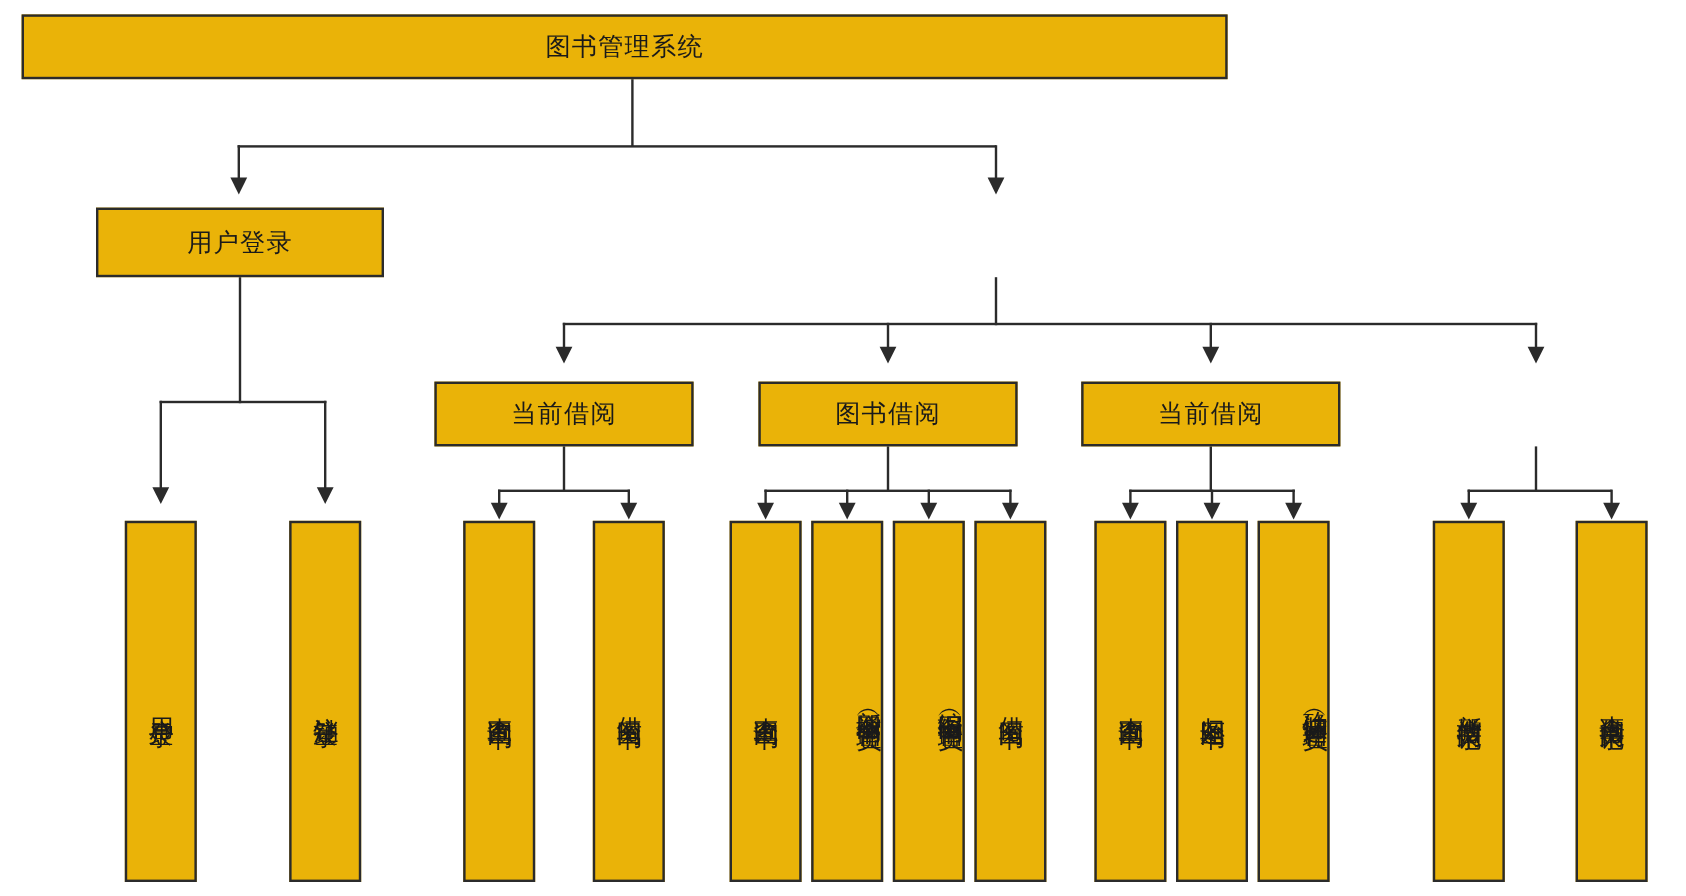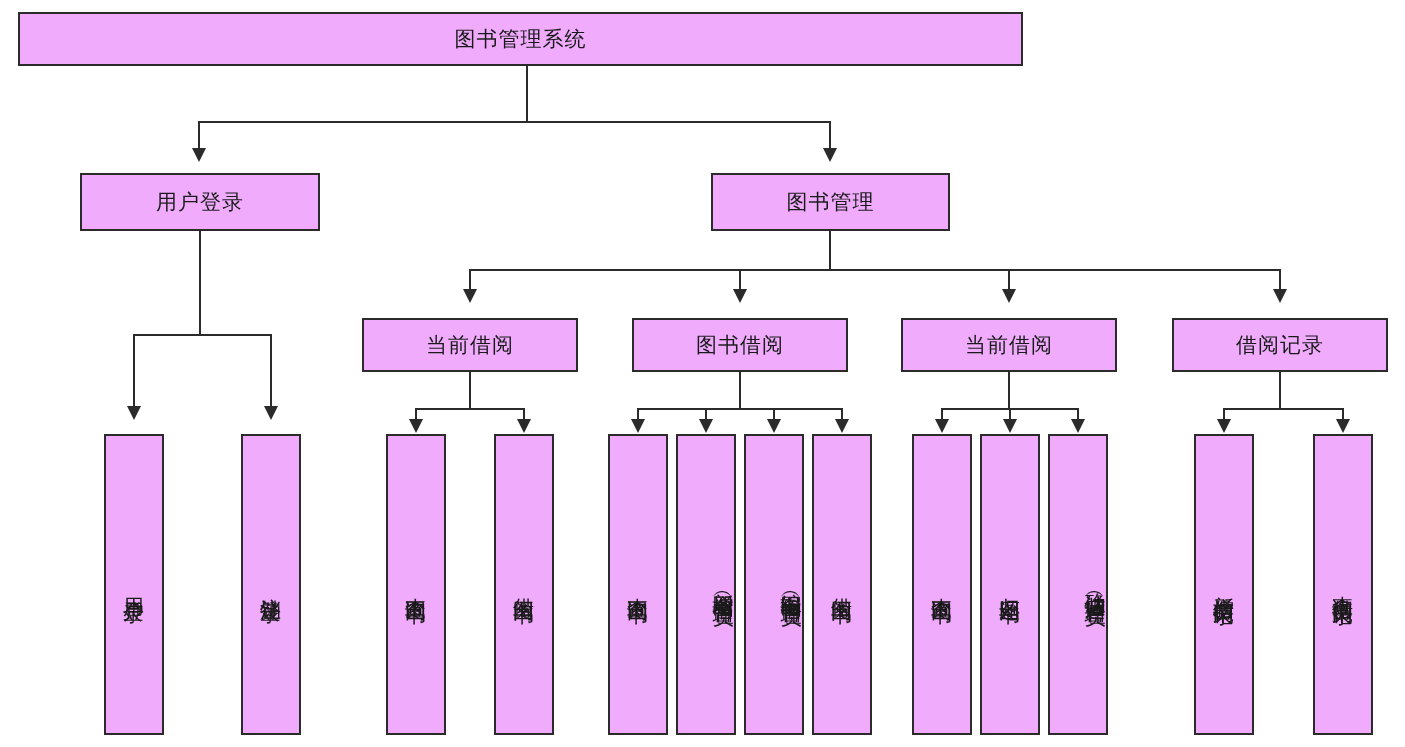--- a/index.html
+++ b/index.html
@@ -14,21 +14,21 @@
     position: relative;
     width: 1405px;
     height: 747px;
     background: #ffffff;
     overflow: hidden;
   }
   .node {
     position: absolute;
     box-sizing: border-box;
     border: 2px solid #2b2b2b;
-    background: #f0abfc;
+    background: #eab308;
     display: flex;
     align-items: center;
     justify-content: center;
     color: #1a1a1a;
   }
   .node.horiz {
     font-size: 21px;
     letter-spacing: 1px;
   }
   .node.vert {
@@ -81,23 +81,20 @@
   <div class="edge h" style="left:198px; top:121px; width:632px; height:2px;"></div>
 
   <div class="edge v" style="left:198px; top:121px; width:2px; height:29px;"></div>
   <div class="arrow" style="left:192px; top:148px;"></div>
   <div class="edge v" style="left:829px; top:121px; width:2px; height:29px;"></div>
   <div class="arrow" style="left:823px; top:148px;"></div>
 
   <div class="node horiz" style="left:80px; top:173px; width:240px; height:58px;">
     <span>用户登录</span>
   </div>
-  <div class="node horiz" style="left:711px; top:173px; width:239px; height:58px;">
-    <span>图书管理</span>
-  </div>
 
   <div class="edge v" style="left:199px; top:231px; width:2px; height:105px;"></div>
   <div class="edge h" style="left:133px; top:334px; width:139px; height:2px;"></div>
   <div class="edge v" style="left:133px; top:334px; width:2px; height:74px;"></div>
   <div class="arrow" style="left:127px; top:406px;"></div>
   <div class="edge v" style="left:270px; top:334px; width:2px; height:74px;"></div>
   <div class="arrow" style="left:264px; top:406px;"></div>
 
   <div class="edge v" style="left:829px; top:231px; width:2px; height:40px;"></div>
   <div class="edge h" style="left:469px; top:269px; width:812px; height:2px;"></div>
@@ -112,23 +109,20 @@
 
   <div class="node horiz" style="left:362px; top:318px; width:216px; height:54px;">
     <span>当前借阅</span>
   </div>
   <div class="node horiz" style="left:901px; top:318px; width:216px; height:54px;">
     <span>当前借阅</span>
   </div>
   <div class="node horiz" style="left:632px; top:318px; width:216px; height:54px;">
     <span>图书借阅</span>
   </div>
-  <div class="node horiz" style="left:1172px; top:318px; width:216px; height:54px;">
-    <span>借阅记录</span>
-  </div>
 
   <div class="edge v" style="left:469px; top:372px; width:2px; height:38px;"></div>
   <div class="edge h" style="left:415px; top:408px; width:110px; height:2px;"></div>
   <div class="edge v" style="left:415px; top:408px; width:2px; height:14px;"></div>
   <div class="arrow" style="left:409px; top:419px;"></div>
   <div class="edge v" style="left:523px; top:408px; width:2px; height:14px;"></div>
   <div class="arrow" style="left:517px; top:419px;"></div>
 
   <div class="edge v" style="left:739px; top:372px; width:2px; height:38px;"></div>
   <div class="edge h" style="left:637px; top:408px; width:206px; height:2px;"></div>

